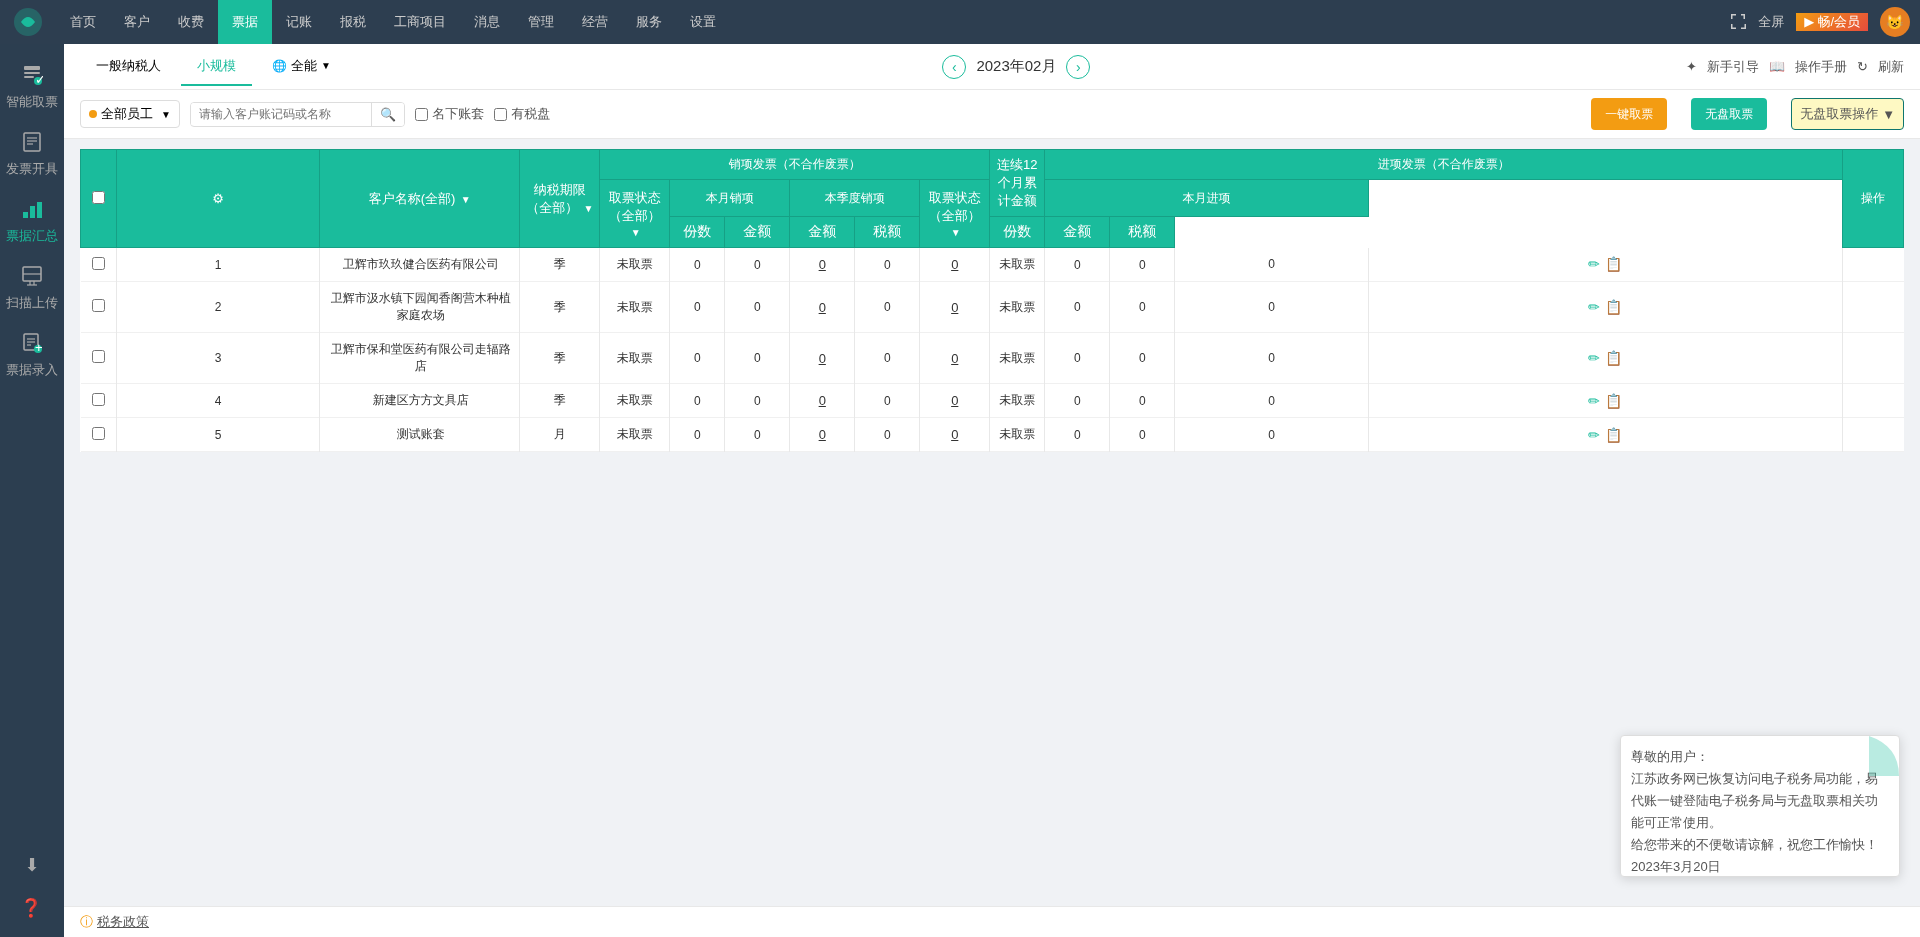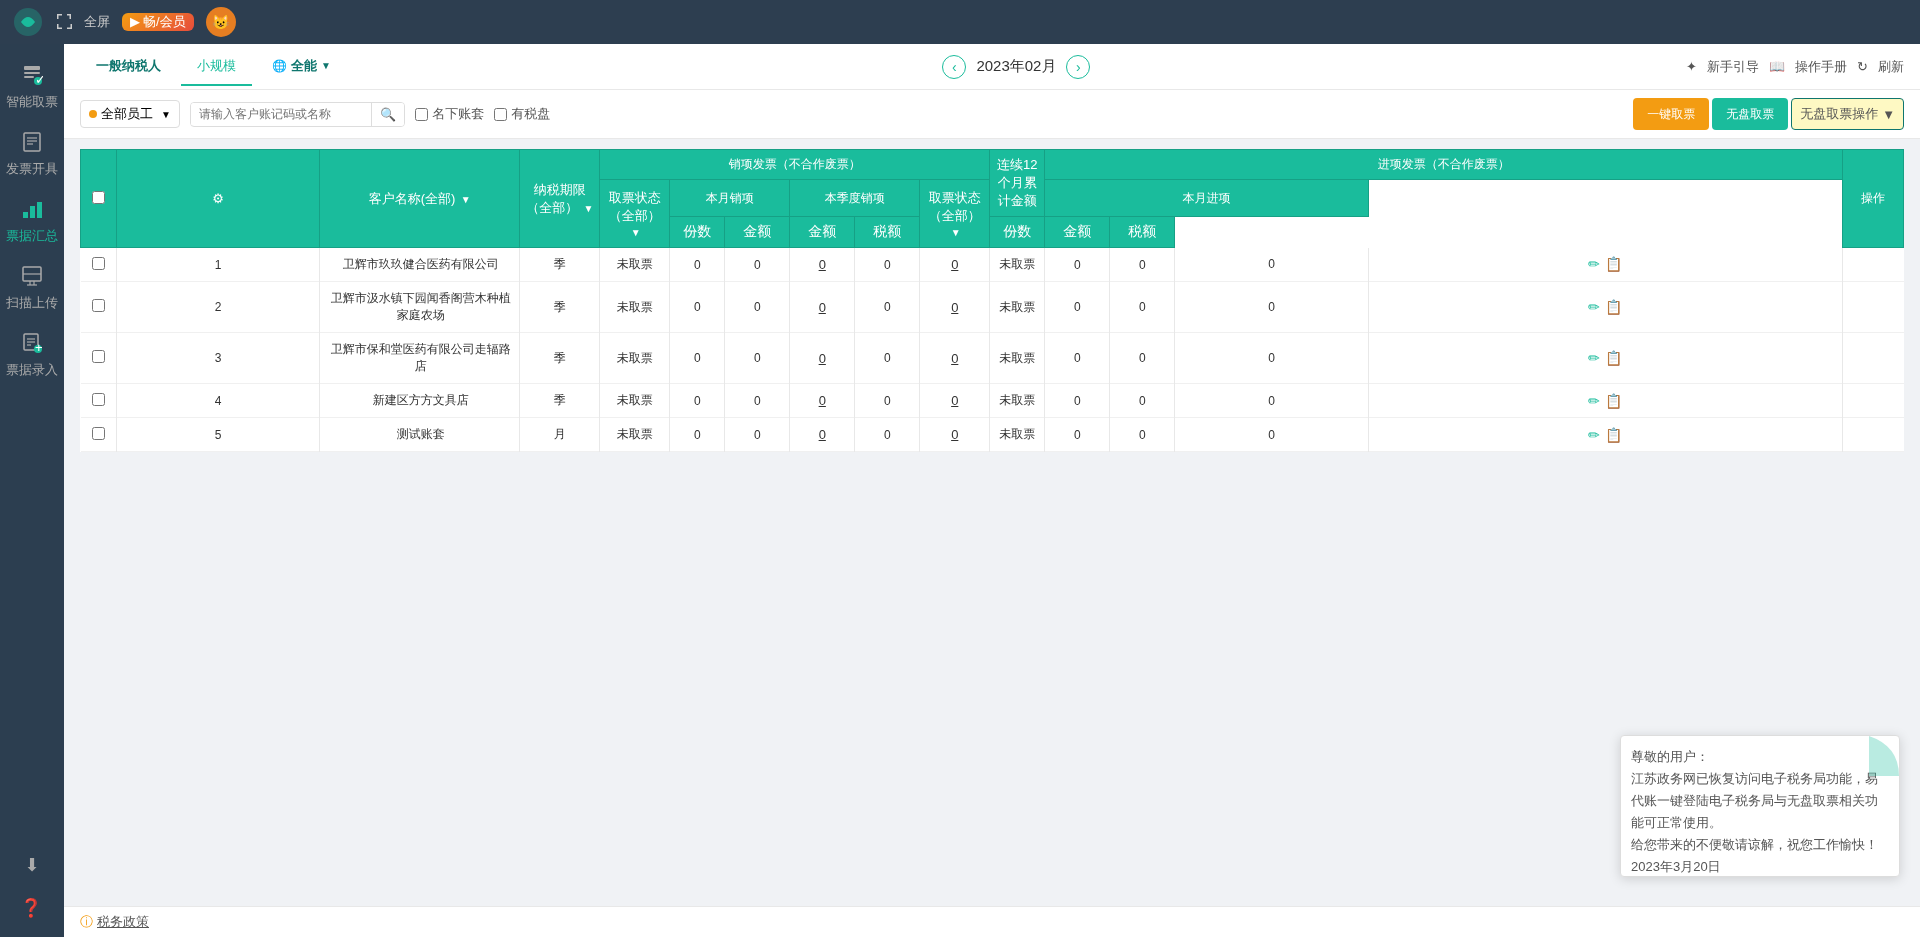--- a/index.html
+++ b/index.html
@@ -41,21 +41,21 @@
       align-items: center;
       gap: 12px;
       color: #ccc;
       font-size: 12px;
     }
     .top-nav-right span { cursor: pointer; }
     .top-nav-right .vip-badge {
       background: linear-gradient(135deg, #f39c12, #e74c3c);
       color: #fff;
       padding: 0 8px;
-      border-radius: 6px;
+      border-radius: 0;
       font-size: 11px;
     }
     .avatar {
       width: 30px; height: 30px;
       background: #e67e22;
       border-radius: 50%;
       display: flex; align-items: center; justify-content: center;
       color: #fff;
       font-size: 14px;
     }
@@ -130,23 +130,22 @@
       gap: 4px;
     }
     .tab-item {
       padding: 0 16px;
       height: 38px;
       display: flex;
       align-items: center;
       cursor: pointer;
       border-radius: 4px 4px 0 0;
       font-size: 13px;
-      color: #0f766e;
+      color: #000000;
       border-bottom: 2px solid transparent;
-      font-weight: bold;
     }
     .tab-item.active {
       color: #1abc9c;
       border-bottom: 2px solid #1abc9c;
       font-weight: 500;
     }
     .tab-icon { font-size: 12px; margin-right: 4px; }
     .tab-bar-center {
       flex: 1;
       display: flex;
@@ -224,21 +223,21 @@
       border-left: 1px solid #ddd;
     }
     .checkbox-label {
       display: flex;
       align-items: center;
       gap: 4px;
       cursor: pointer;
       font-size: 12px;
       color: #555;
     }
-    .toolbar-right { margin-left: auto; display: flex; gap: 3px; border-radius: 6px; }
+    .toolbar-right { margin-left: auto; display: flex; gap: 24px; border-radius: 6px; }
     .btn-primary {
       background: #f39c12;
       color: #fff;
       border: none;
       border-radius: 4px;
       padding: 6px 14px;
       cursor: pointer;
       font-size: 12px;
     }
     .btn-cyan {
@@ -389,20 +388,34 @@
   </style>
 </head>
 <body>
 
 <div class="top-nav">
   <div class="logo">
     <svg viewBox="0 0 30 30" fill="none" xmlns="http://www.w3.org/2000/svg">
       <circle cx="15" cy="15" r="14" fill="#1abc9c" opacity="0.3"></circle>
       <path d="M8 15 Q15 5 22 15 Q15 25 8 15Z" fill="#1abc9c"></path>
     </svg>
+  </div>
+  <div class="nav-items">
+    <div class="nav-item">首页</div>
+    <div class="nav-item">客户</div>
+    <div class="nav-item">收费</div>
+    <div class="nav-item active">票据</div>
+    <div class="nav-item">记账</div>
+    <div class="nav-item">报税</div>
+    <div class="nav-item">工商项目</div>
+    <div class="nav-item">消息</div>
+    <div class="nav-item">管理</div>
+    <div class="nav-item">经营</div>
+    <div class="nav-item">服务</div>
+    <div class="nav-item">设置</div>
   </div>
   <div class="top-nav-right">
     <span>
       <svg width="16" height="16" viewBox="0 0 16 16" fill="currentColor">
           <path d="M1 1h5v1.5H2.5V6H1V1zm10 0h4v5h-1.5V2.5H11V1zM1 11h1.5v3.5H6V16H1v-5zm13 3.5H11V16h5v-5h-1.5v3.5z"></path>
         </svg>
     </span>
     <span>全屏</span>
     <span class="vip-badge">
       <span>▶</span>

